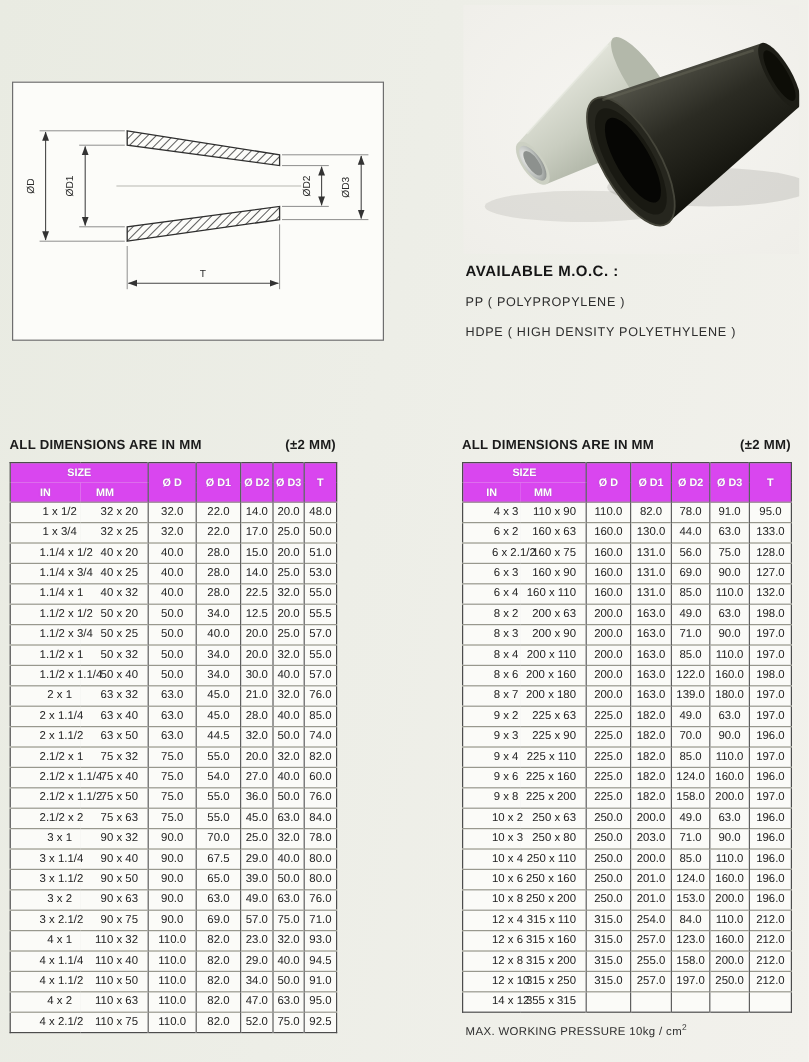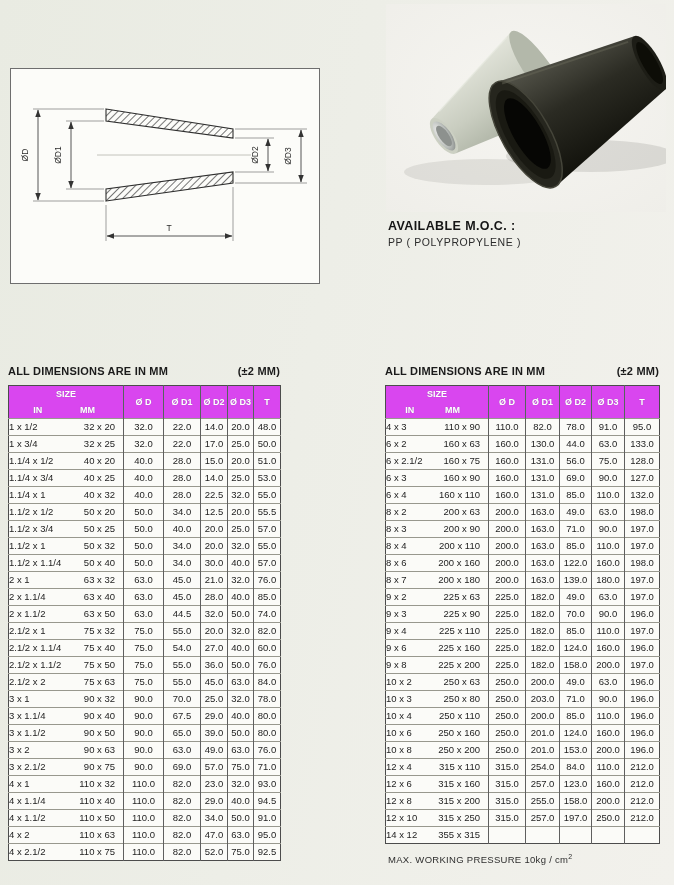--- a/index.html
+++ b/index.html
@@ -17,39 +17,39 @@
     background:#fcfcf9; border:1px solid #6e6e6e;
   }
   #drawing-box svg { display:block; }
 
   
   #photo { left:386px; top:4px; width:280px; height:208px; }
 
   
   #moc { left:388px; top:219px; }
   #moc .moc-title { font-size:12.5px; font-weight:bold; letter-spacing:.4px; color:#151515; }
-  #moc .moc-item { font-size:10.5px; letter-spacing:.6px; color:#2c2c2c; margin-top:3px; }
+  #moc .moc-item { font-size:10.5px; letter-spacing:.6px; color:#2c2c2c; margin-top:13px; }
 
   
   .dim-table { position:absolute; }
   .tbl-title { display:flex; justify-content:space-between; font-weight:bold;
                font-size:11px; color:#1b1b1b; letter-spacing:.2px; margin-bottom:8px;align-items:flex-end; }
   .dim-table table { border-collapse:collapse; table-layout:fixed; width:100%;
                      border:1.5px solid #4c4c4c; }
   thead th { background:#d946ef; color:#ffffff; font-size:9px; font-weight:bold;
              padding:0; height:16px; line-height:16px; border:none;
              text-shadow:0 0 1px rgba(90,130,110,.5); }
   thead { border-bottom:1.2px solid #4c4c4c; }
   th.th-sep { border-left:1px solid #55655c; }
   th.th-in { text-align:center; padding-left:0; }
   th.th-mm { text-align:right; padding-right:28px; }
   tbody td { font-size:9.5px; color:#232323; height:16px; line-height:16px;
              padding:0; border-top:1px solid #98988e; background:#fbfbf8;
              text-align:center; white-space:nowrap; }
-  tbody td.c0 { text-align:left; padding-left:0; }
+  tbody td.c0 { text-align:center; padding-left:24px; }
   tbody td.c1 { text-align:right; padding-right:8px; }
   tbody td.c2, tbody td.c3, tbody td.c4, tbody td.c5, tbody td.c6 {
              border-left:1px solid #5f5f5f; }
   #table-left  { left:8px;  top:365px; width:272px; }
   #table-right { left:385px; top:365px; width:274px; }
 
   
   #notes { left:388px; top:849px; font-size:9.5px; color:#2e2e2e; line-height:15px; letter-spacing:.3px; }
   #notes sup { font-size:7px; }
 </style>
@@ -150,20 +150,21 @@
       <ellipse cx="-65" cy="0" rx="19" ry="50" fill="#191912"></ellipse>
       <ellipse cx="-63" cy="0" rx="14" ry="40" fill="#060604"></ellipse>
       <path d="M-60,-56 L70,-29" stroke="#6a6a5c" stroke-width="2" opacity="0.45" fill="none"></path>
     </g>
   </svg>
 </div>
 
 <div id="moc" class="abs">
   <div class="moc-title">AVAILABLE M.O.C. :</div>
   <div class="moc-item">PP ( POLYPROPYLENE )</div>
+  <div class="moc-item">HDPE ( HIGH DENSITY POLYETHYLENE )</div>
 </div>
 
 <div id="table-left" class="dim-table">
   <div class="tbl-title">
     <span>ALL DIMENSIONS ARE IN MM</span>
     <span>(±2 MM)</span>
   </div>
   <table>
     <colgroup>
       <col style="width:58px">

